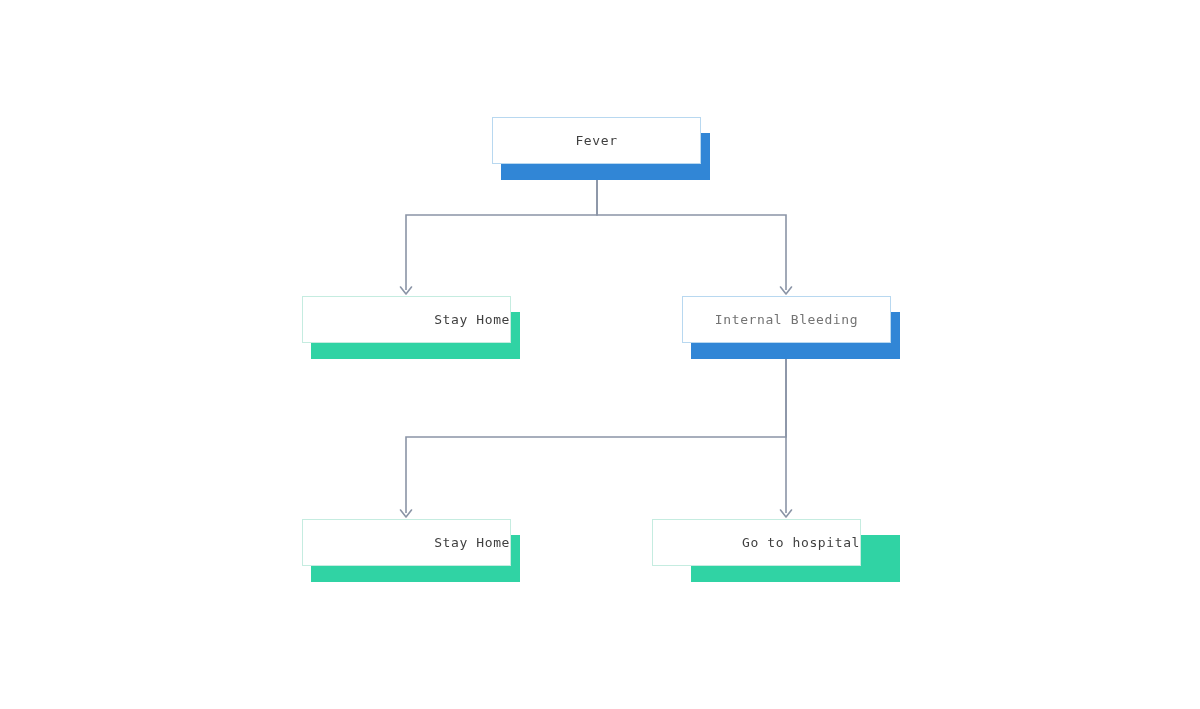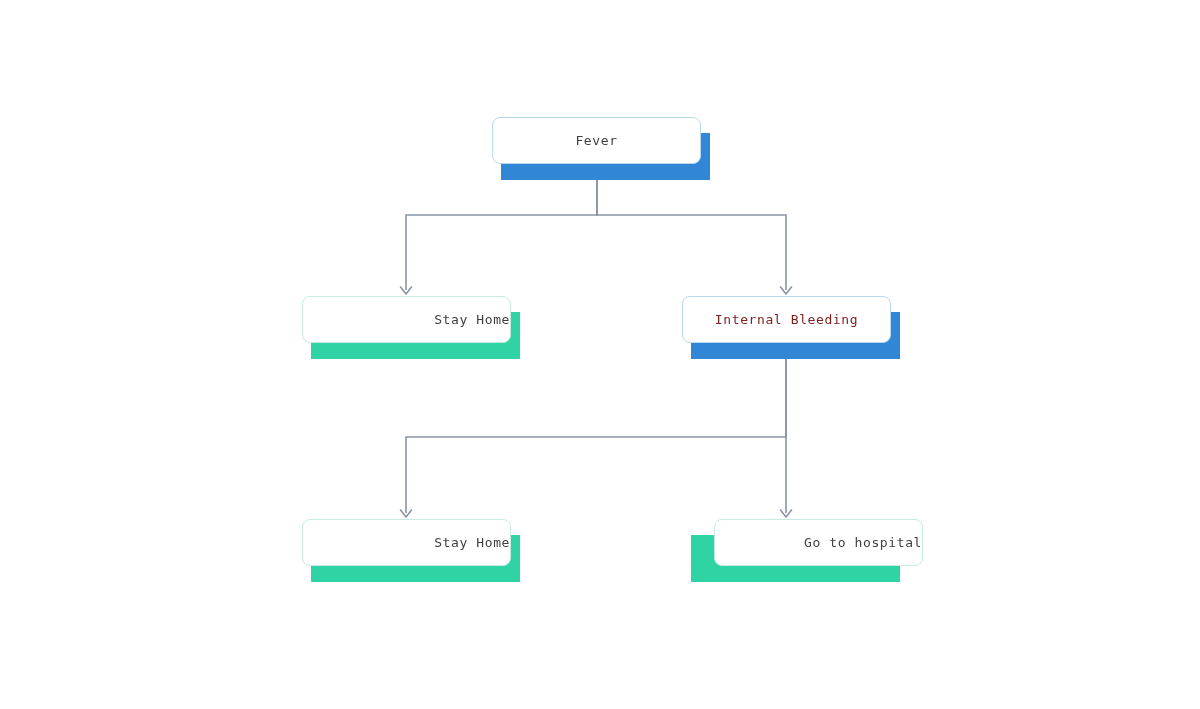--- a/index.html
+++ b/index.html
@@ -26,21 +26,20 @@
   .node {
     position: absolute;
     box-sizing: border-box;
     display: flex;
     align-items: center;
     justify-content: center;
     background: #ffffff;
     border-style: solid;
     border-width: 1px;
     z-index: 3;
-    border-radius: 8px;
   }
   .node-shadow {
     position: absolute;
     box-sizing: border-box;
     z-index: 2;
   }
   .node-label {
     font-family: "DejaVu Sans Mono", "Liberation Mono", monospace;
     font-size: 13px;
     line-height: 1;
@@ -83,25 +82,25 @@
       <div class="node-shadow theme-blue-shadow" style="left: 501px; top: 133px; width: 209px; height: 47px; background: rgb(49, 134, 214);"></div>
       <div class="node theme-blue" style="left: 492px; top: 117px; width: 209px; height: 47px; border-color: rgb(184, 216, 240);">
         <span class="node-label" style="color: rgb(64, 64, 64);">Fever</span>
       </div>
       <div class="node-shadow theme-green-shadow" style="left: 311px; top: 312px; width: 209px; height: 47px; background: rgb(48, 211, 164);"></div>
       <div class="node theme-green" style="left: 302px; top: 296px; width: 209px; height: 47px; border-color: rgb(197, 236, 224);">
         <span class="node-label" style="color: rgb(64, 64, 64);">Stay Home</span>
       </div>
       <div class="node-shadow theme-blue-shadow" style="left: 691px; top: 312px; width: 209px; height: 47px; background: rgb(49, 134, 214);"></div>
       <div class="node theme-blue" style="left: 682px; top: 296px; width: 209px; height: 47px; border-color: rgb(184, 216, 240);">
-        <span class="node-label" style="color: #7f1d1d;">Internal Bleeding</span>
+        <span class="node-label" style="color: #737373;">Internal Bleeding</span>
       </div>
       <div class="node-shadow theme-green-shadow" style="left: 311px; top: 535px; width: 209px; height: 47px; background: rgb(48, 211, 164);"></div>
       <div class="node theme-green" style="left: 302px; top: 519px; width: 209px; height: 47px; border-color: rgb(197, 236, 224);">
         <span class="node-label" style="color: rgb(64, 64, 64);">Stay Home</span>
       </div>
       <div class="node-shadow theme-green-shadow" style="left: 691px; top: 535px; width: 209px; height: 47px; background: rgb(48, 211, 164);"></div>
-      <div class="node theme-green" style="left: 714px; top: 519px; width: 209px; height: 47px; border-color: rgb(197, 236, 224);">
+      <div class="node theme-green" style="left: 652px; top: 519px; width: 209px; height: 47px; border-color: rgb(197, 236, 224);">
         <span class="node-label" style="color: rgb(64, 64, 64);">Go to hospital</span>
       </div>
     </div>
 
 </div>
 
 </body></html>

